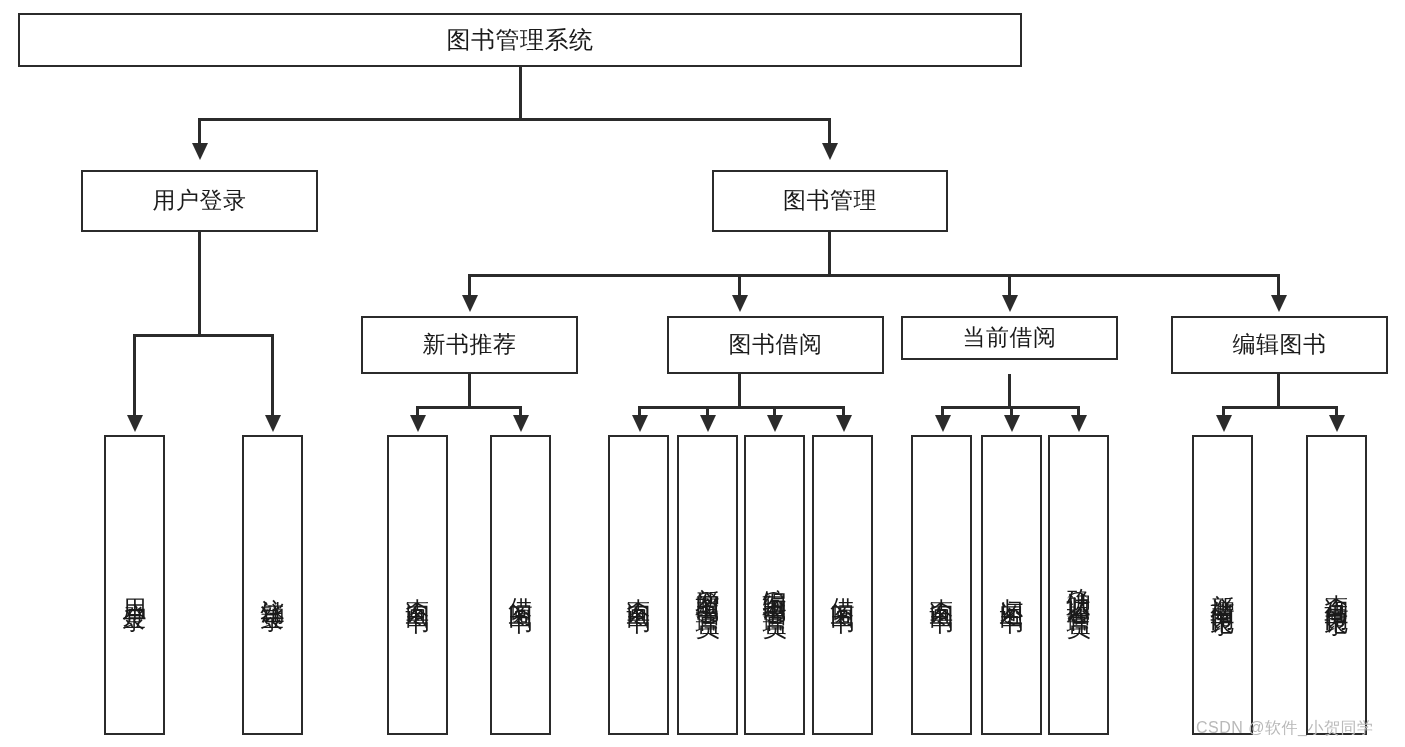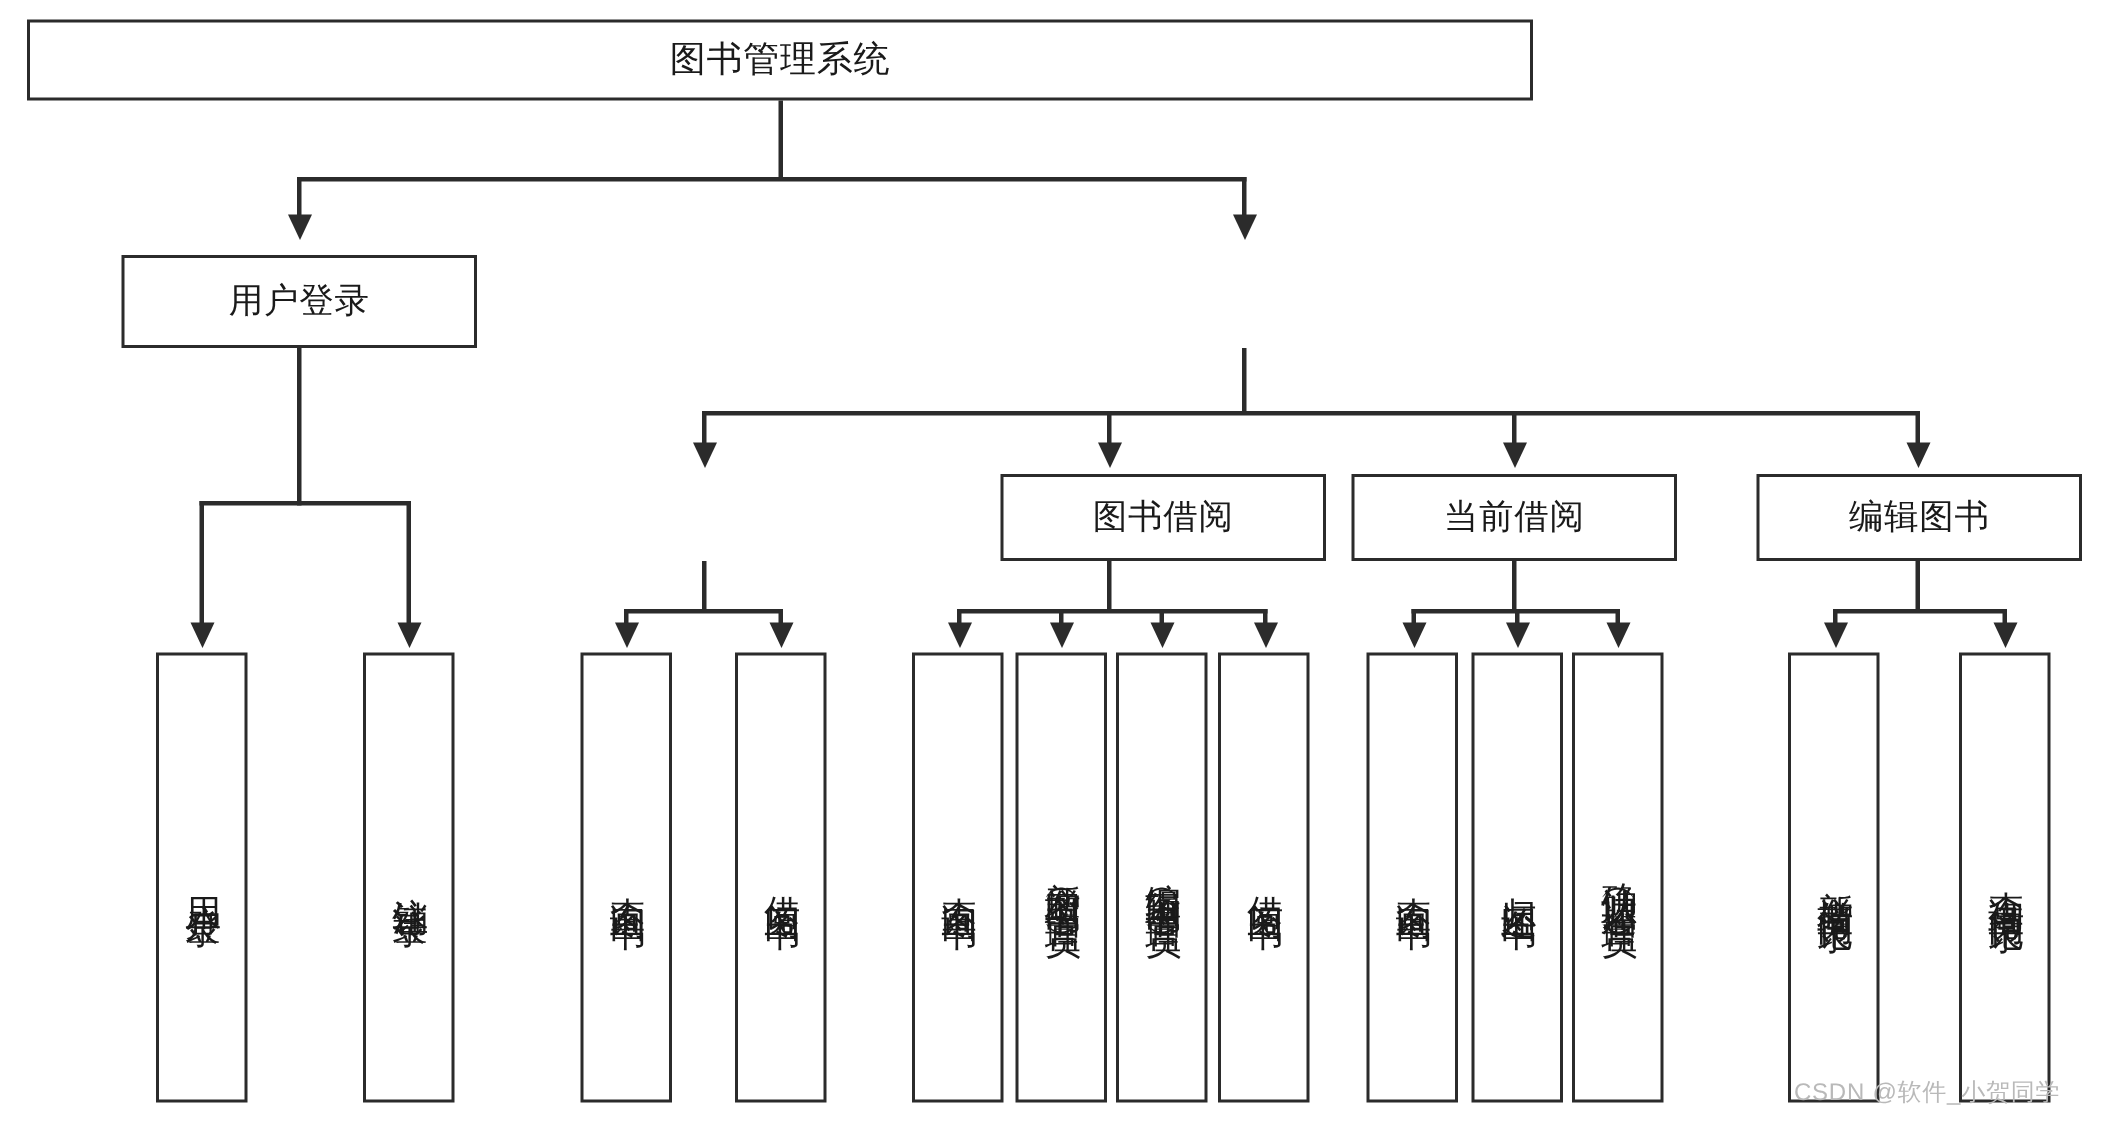--- a/index.html
+++ b/index.html
@@ -92,44 +92,50 @@
 
   <div class="conn vline" style="left:518.5px; top:67px; width:3px; height:52px;"></div>
   <div class="conn hline" style="left:198px; top:118px; width:633px; height:3px;"></div>
   <div class="conn vline" style="left:198px; top:118px; width:3px; height:26px;"></div>
   <div class="arrow" style="left:191.5px; top:143px;"></div>
   <div class="conn vline" style="left:828px; top:118px; width:3px; height:26px;"></div>
   <div class="arrow" style="left:821.5px; top:143px;"></div>
 
   <div class="node horiz" style="left:81px; top:170px; width:237px; height:62px;">
     <span class="label">用户登录</span>
+  </div>
+  <div class="node horiz" style="left:712px; top:170px; width:236px; height:62px;">
+    <span class="label">图书管理</span>
   </div>
 
   <div class="conn vline" style="left:198px; top:232px; width:3px; height:105px;"></div>
   <div class="conn hline" style="left:133px; top:334px; width:141px; height:3px;"></div>
   <div class="conn vline" style="left:133px; top:334px; width:3px; height:82px;"></div>
   <div class="arrow" style="left:126.5px; top:415px;"></div>
   <div class="conn vline" style="left:271px; top:334px; width:3px; height:82px;"></div>
   <div class="arrow" style="left:264.5px; top:415px;"></div>
 
   <div class="conn vline" style="left:828px; top:232px; width:3px; height:43px;"></div>
   <div class="conn hline" style="left:468px; top:274px; width:812px; height:3px;"></div>
   <div class="conn vline" style="left:468px; top:274px; width:3px; height:22px;"></div>
   <div class="arrow" style="left:461.5px; top:295px;"></div>
   <div class="conn vline" style="left:738px; top:274px; width:3px; height:22px;"></div>
   <div class="arrow" style="left:731.5px; top:295px;"></div>
   <div class="conn vline" style="left:1008px; top:274px; width:3px; height:22px;"></div>
   <div class="arrow" style="left:1001.5px; top:295px;"></div>
   <div class="conn vline" style="left:1277px; top:274px; width:3px; height:22px;"></div>
   <div class="arrow" style="left:1270.5px; top:295px;"></div>
 
+  <div class="node horiz" style="left:361px; top:316px; width:217px; height:58px;">
+    <span class="label">新书推荐</span>
+  </div>
   <div class="node horiz" style="left:631px; top:316px; width:217px; height:58px;margin-left:36px;">
     <span class="label">图书借阅</span>
   </div>
-  <div class="node horiz" style="left:901px; top:316px; width:217px; height:58px;">
+  <div class="node horiz" style="left:901px; top:316px; width:217px; height:44px;">
     <span class="label">当前借阅</span>
   </div>
   <div class="node horiz" style="left:1171px; top:316px; width:217px; height:58px;">
     <span class="label">编辑图书</span>
   </div>
 
   <div class="conn vline" style="left:468px; top:374px; width:3px; height:33px;"></div>
   <div class="conn hline" style="left:416px; top:406px; width:106px; height:3px;"></div>
   <div class="conn vline" style="left:416px; top:406px; width:3px; height:12px;"></div>
   <div class="arrow" style="left:409.5px; top:415px;"></div>

